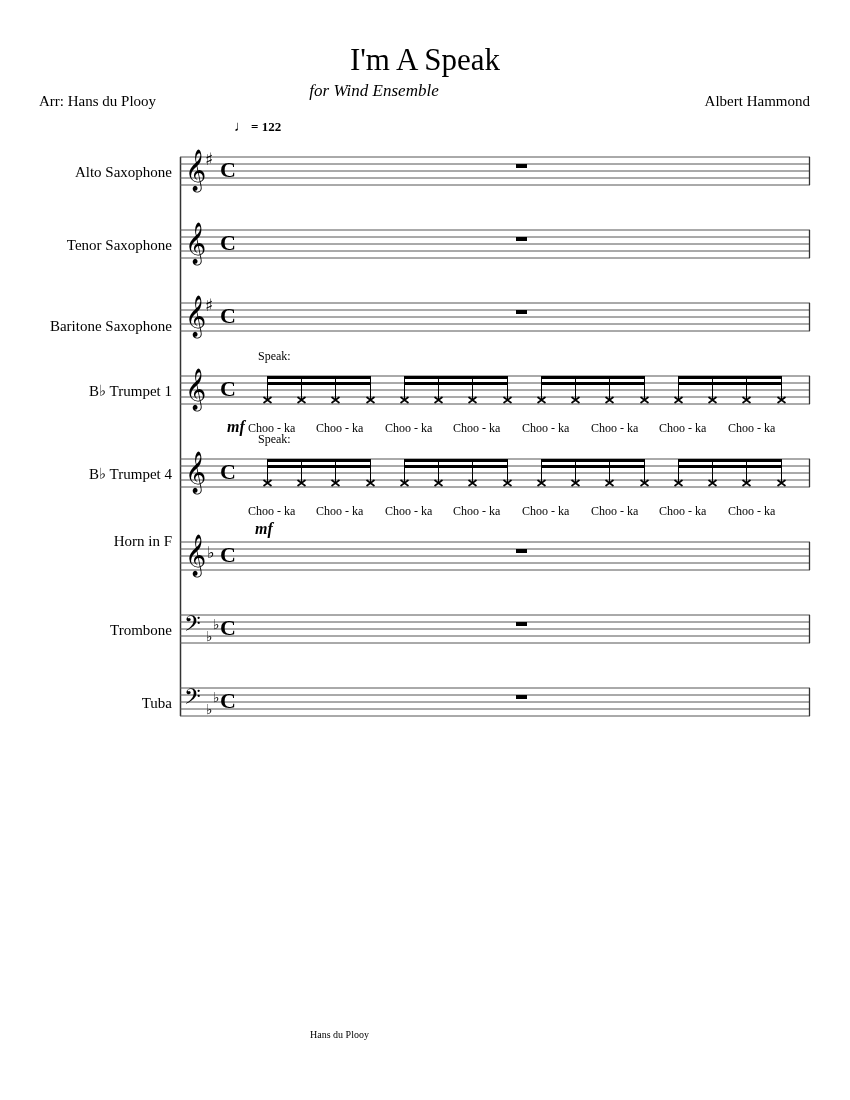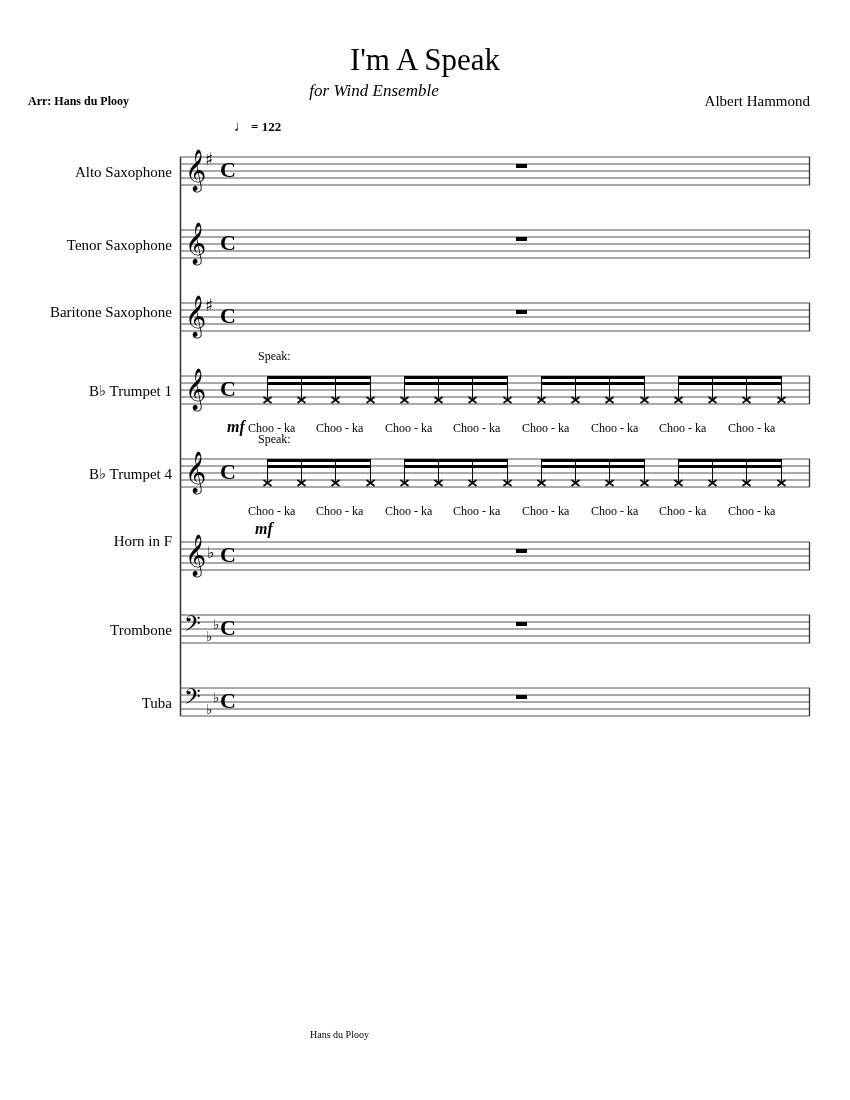--- a/index.html
+++ b/index.html
@@ -1,21 +1,21 @@
 <!DOCTYPE html>
 <html><head>
 <meta charset="utf-8">
 <style>
   html, body { margin: 0; padding: 0; background: #ffffff; }
   body { width: 850px; height: 1100px; position: relative; overflow: hidden;
          font-family: "Liberation Serif", "DejaVu Serif", serif; color: #000; }
   .abs { position: absolute; }
   .title { top: 40px; left: 0; width: 850px; text-align: center; font-size: 31px; line-height: 40px; }
   .subtitle { top: 80px; left: 0; width: 748px; text-align: center; font-size: 17px; font-style: italic; line-height: 22px; }
-  .arranger { top: 91px; left: 28px; font-size: 12px; line-height: 20px; font-weight: bold; }
+  .arranger { top: 91px; left: 39px; font-size: 15px; line-height: 20px; }
   .composer { top: 91px; right: 40px; font-size: 15px; line-height: 20px; text-align: right; }
   .tempo { top: 117px; left: 234px; font-size: 13px; font-weight: bold; line-height: 18px; }
   .tempo .note { font-size: 15px; font-weight: normal; margin-right: 2px; }
   .inst-label { right: 678px; font-size: 15px; line-height: 18px; text-align: center; white-space: nowrap; }
   .footer { top: 1028px; left: 0; width: 679px; text-align: center; font-size: 10px; line-height: 14px; }
   .speak { font-size: 12px; line-height: 14px; }
   .lyric { font-size: 12px; line-height: 16px; white-space: nowrap; }
   .dyn { font-size: 16px; font-weight: bold; font-style: italic; line-height: 18px; }
   svg { position: absolute; left: 0; top: 0; }
 </style>
@@ -23,21 +23,21 @@
 <body>
 
 <div class="abs title">I'm A Speak</div>
 <div class="abs subtitle">for Wind Ensemble</div>
 <div class="abs arranger">Arr: Hans du Plooy</div>
 <div class="abs composer">Albert Hammond</div>
 <div class="abs tempo"><span class="note">♩</span><span>= 122</span></div>
 
 <div class="abs inst-label" style="top:163px">Alto Saxophone</div>
 <div class="abs inst-label" style="top:236px">Tenor Saxophone</div>
-<div class="abs inst-label" style="top:303px">Baritone Saxophone</div>
+<div class="abs inst-label" style="top:317px">Baritone Saxophone</div>
 <div class="abs inst-label" style="top:382px">B♭ Trumpet 1</div>
 <div class="abs inst-label" style="top:465px">B♭ Trumpet 4</div>
 <div class="abs inst-label" style="top:532px">Horn in F</div>
 <div class="abs inst-label" style="top:621px">Trombone</div>
 <div class="abs inst-label" style="top:694px">Tuba</div>
 
 <svg width="850" height="1100" viewBox="0 0 850 1100">
   <defs>
     <g id="staff5">
       <line x1="180" y1="0" x2="810" y2="0" stroke="#555" stroke-width="1"></line>

